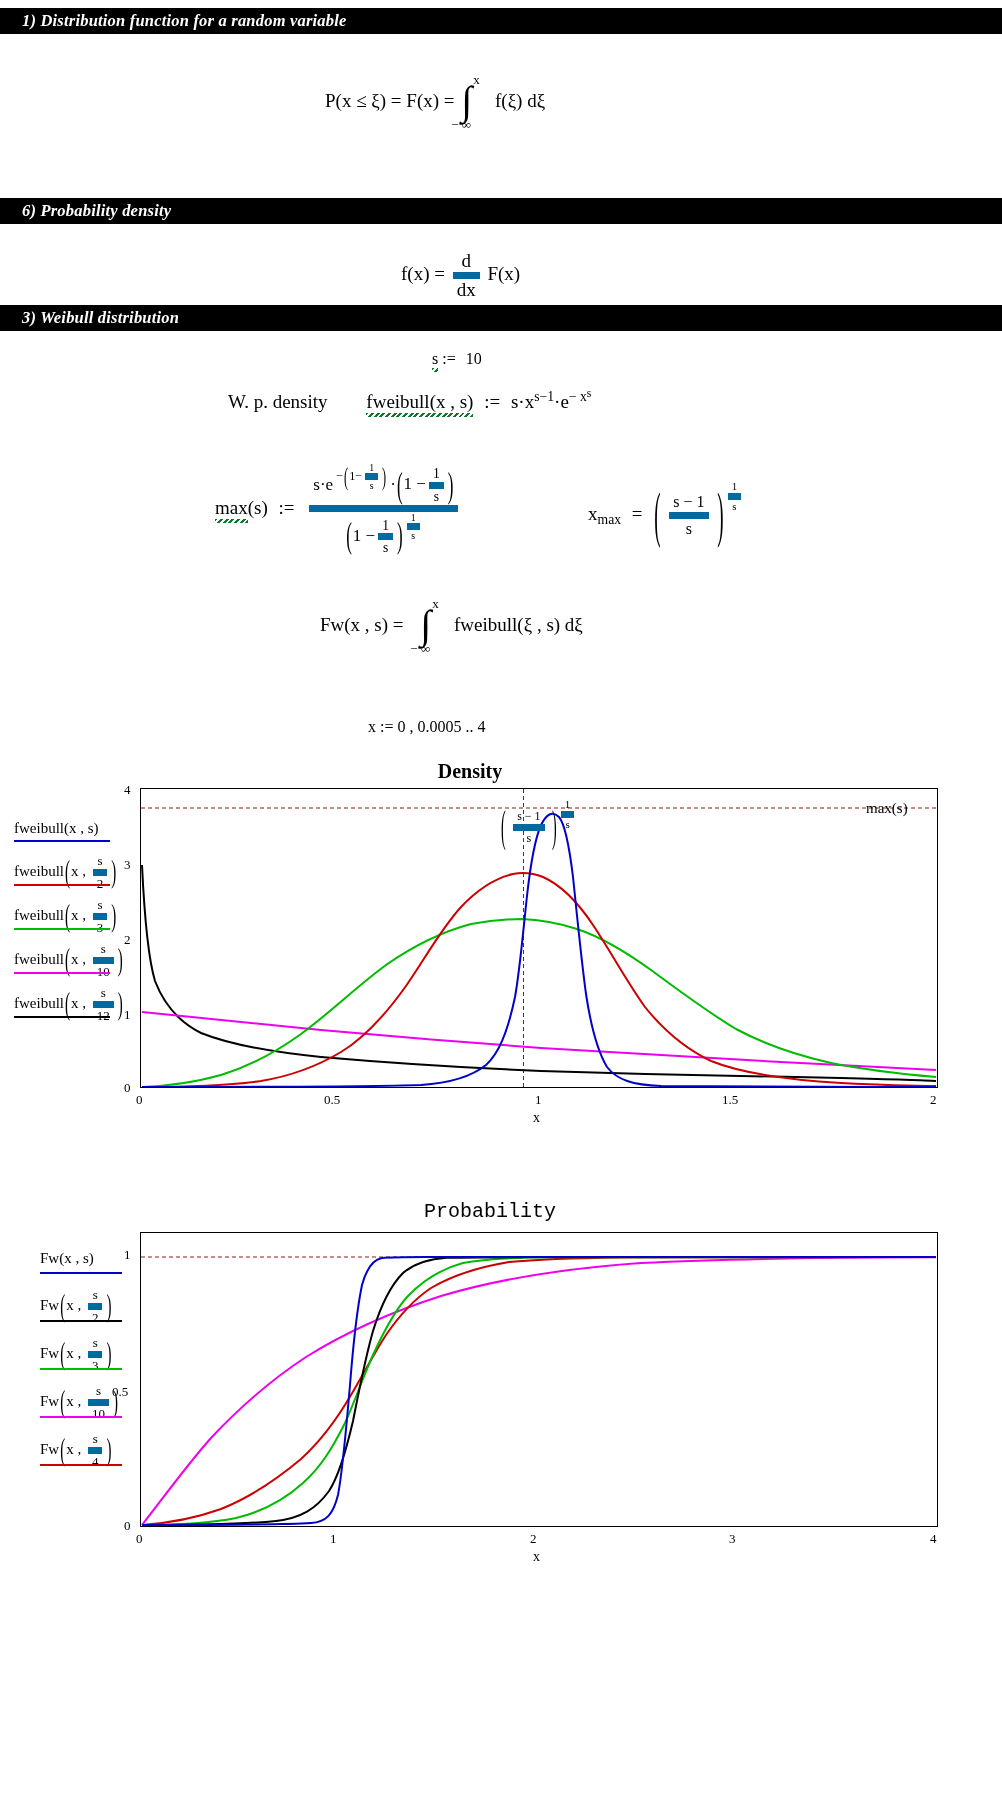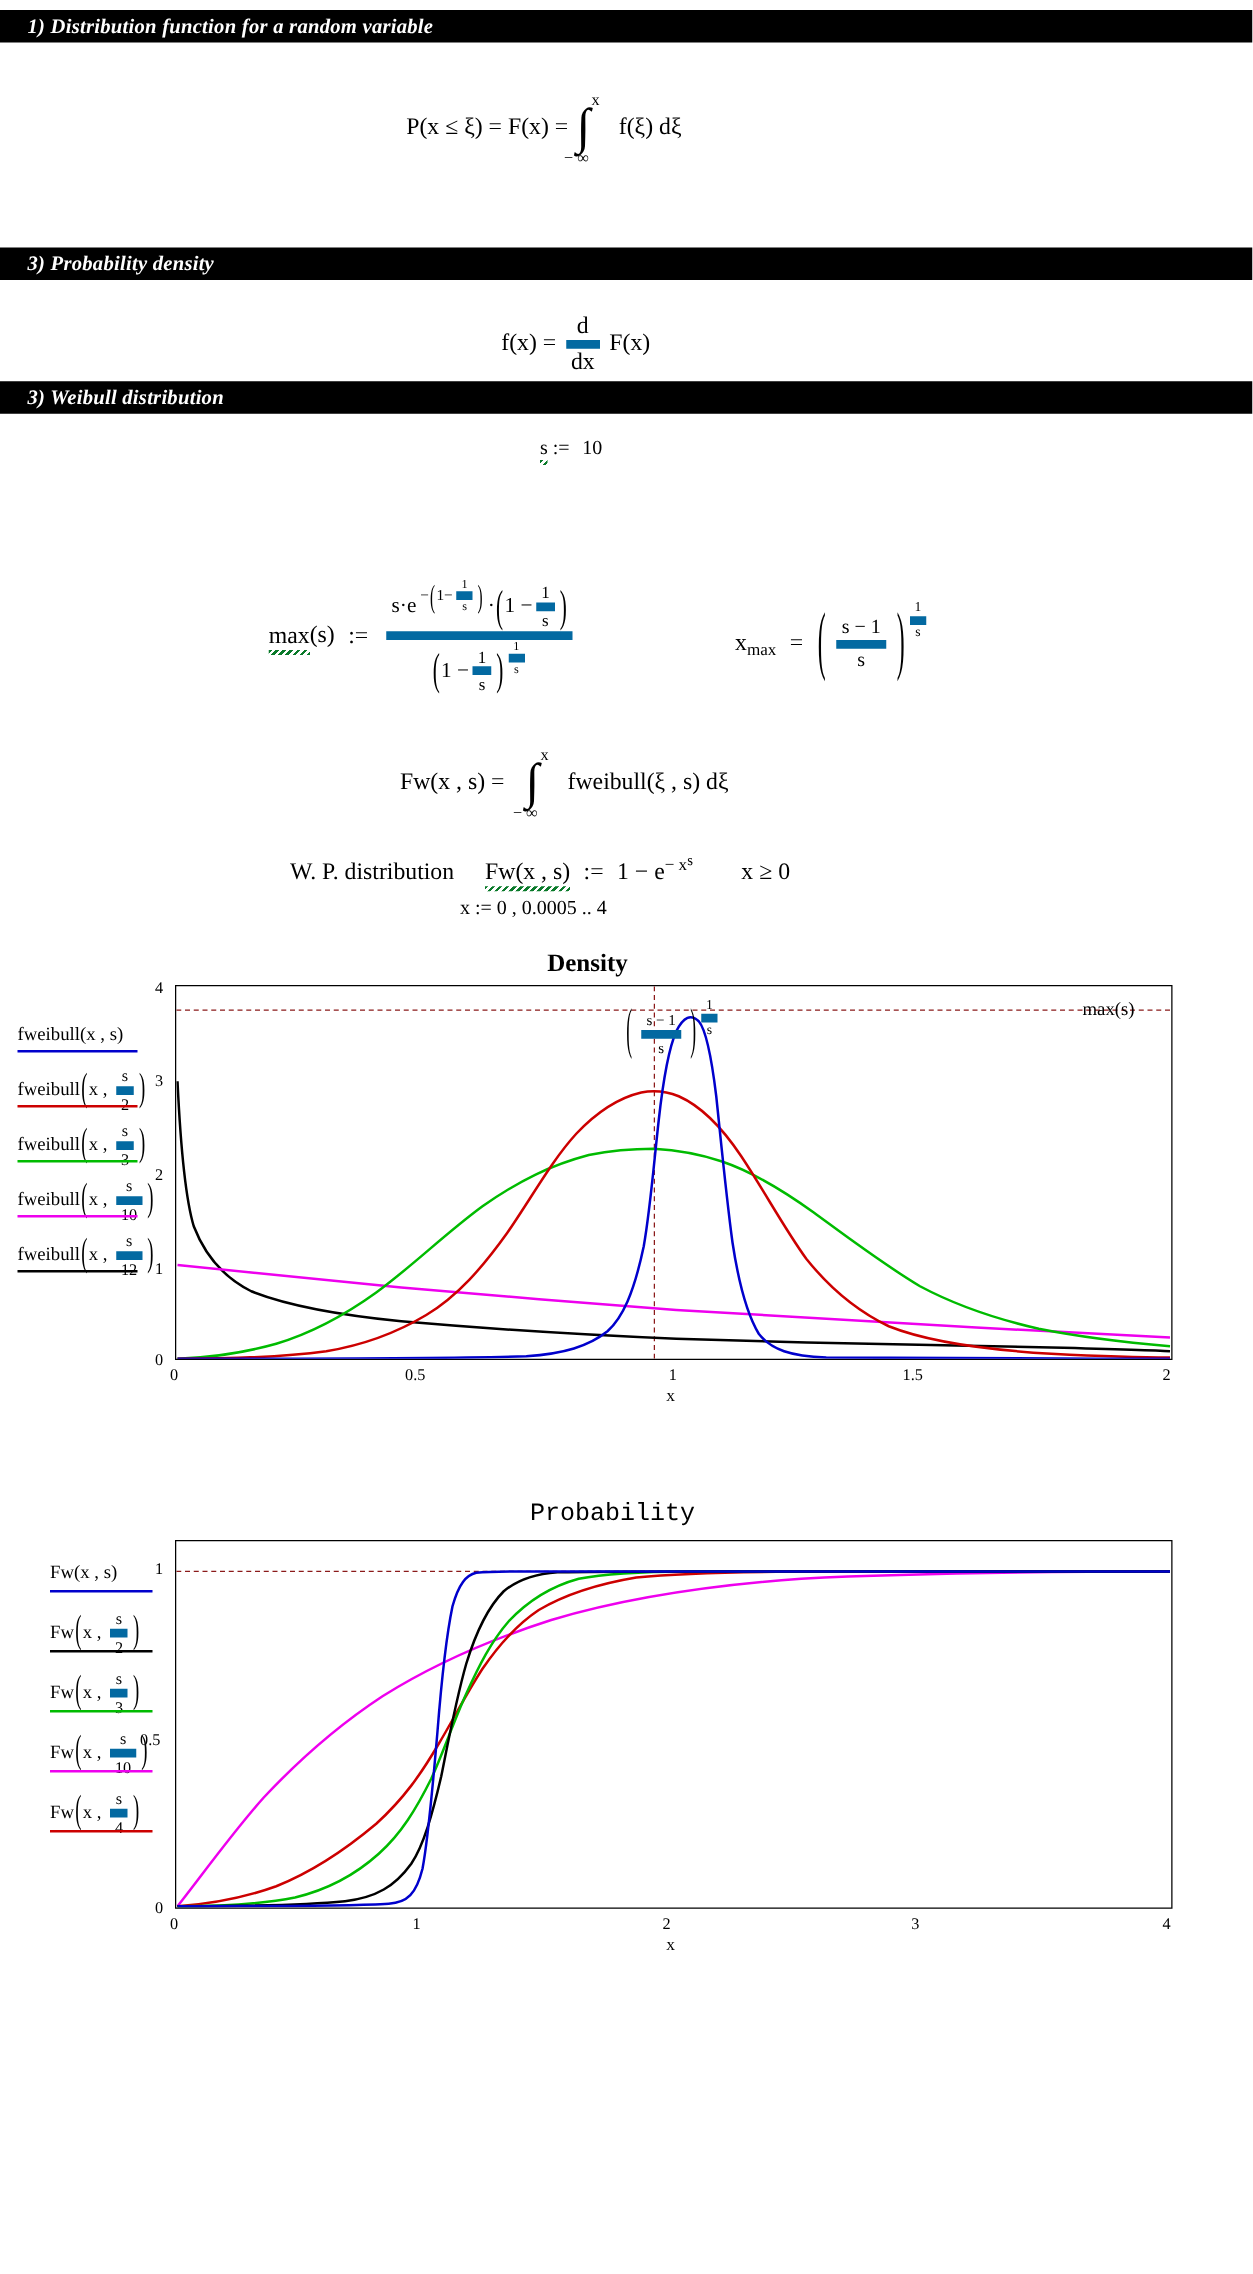--- a/index.html
+++ b/index.html
@@ -118,39 +118,45 @@
   <div class="math" style="top:86px;left:325px;">
     <span>P(x ≤ ξ) = F(x) =</span>
     <span class="intg">
       <span class="upper">x</span>
       <span class="sign">∫</span>
       <span class="lower">− ∞</span>
     </span>
     <span style="margin-left:14px;">f(ξ) dξ</span>
   </div>
 
-  <div class="bar" style="top:198px;">3) Probability density</div>
+  <div class="bar" style="top:198px;">6) Probability density</div>
 
   <div class="math" style="top:250px;left:401px;">
     <span>f(x) =</span>
     <span class="frac">
       <span class="num">d</span>
       <span class="den">dx</span>
     </span>
     <span>F(x)</span>
   </div>
 
   <div class="bar" style="top:305px;">3) Weibull distribution</div>
 
   <div class="math small" style="top:350px;left:432px;">
     <span class="sq">s</span>
     <span>:=</span>
     <span style="margin-left:6px;">10</span>
   </div>
 
+  <div class="math" style="top:387px;left:228px;">
+    <span>W. p. density</span>
+    <span style="margin-left:34px;" class="sq">fweibull(x , s)</span>
+    <span style="margin-left:6px;">:=</span>
+    <span style="margin-left:6px;">s·x</span><span class="sup">s−1</span><span>·e</span><span class="sup">− x</span><span class="sup2" style="vertical-align:0.95em;">s</span>
+  </div>
 
   <div class="math" style="top:462px;left:215px;">
     <span class="sq">max</span><span>(s)</span>
     <span style="margin-left:6px;">:=</span>
     <span class="frac" style="margin-left:10px;font-size:17px;">
       <span class="num">
         <span>s·e</span><span class="sup" style="vertical-align:0.8em;">
           <span>−</span><span class="paren"><span class="pl">(</span><span class="inner"><span>1−</span><span class="frac small"><span class="num">1</span><span class="den">s</span></span></span><span class="pr">)</span></span>
         </span><span>·</span><span class="paren"><span class="pl">(</span><span class="inner"><span>1 −</span><span class="frac small"><span class="num">1</span><span class="den">s</span></span></span><span class="pr">)</span></span>
       </span>
@@ -173,27 +179,20 @@
   <div class="math" style="top:610px;left:320px;">
     <span>Fw(x , s) =</span>
     <span class="intg" style="margin-left:12px;">
       <span class="upper">x</span>
       <span class="sign">∫</span>
       <span class="lower">− ∞</span>
     </span>
     <span style="margin-left:14px;">fweibull(ξ , s) dξ</span>
   </div>
 
-  <div class="math" style="top:682px;left:232px;">
-    <span>W. P. distribution</span>
-    <span style="margin-left:20px;" class="sq">Fw(x , s)</span>
-    <span style="margin-left:6px;">:=</span>
-    <span style="margin-left:6px;">1 − e</span><span class="sup">− x</span><span class="sup2" style="vertical-align:0.95em;">s</span>
-    <span style="margin-left:34px;">x ≥ 0</span>
-  </div>
 
   <div class="math small" style="top:718px;left:368px;">x  :=  0 , 0.0005 .. 4</div>
 
   <div class="chart-title" style="top:760px;left:360px;width:220px;font-weight:bold;">Density</div>
 
   <div class="plotbox" style="top:788px;left:140px;width:798px;height:300px;">
     <svg width="796" height="298" viewBox="0 0 796 298">
 
       <line x1="0" y1="19.0" x2="796" y2="19.0" stroke="#8b1a1a" stroke-width="1" stroke-dasharray="4,3"></line>
 

